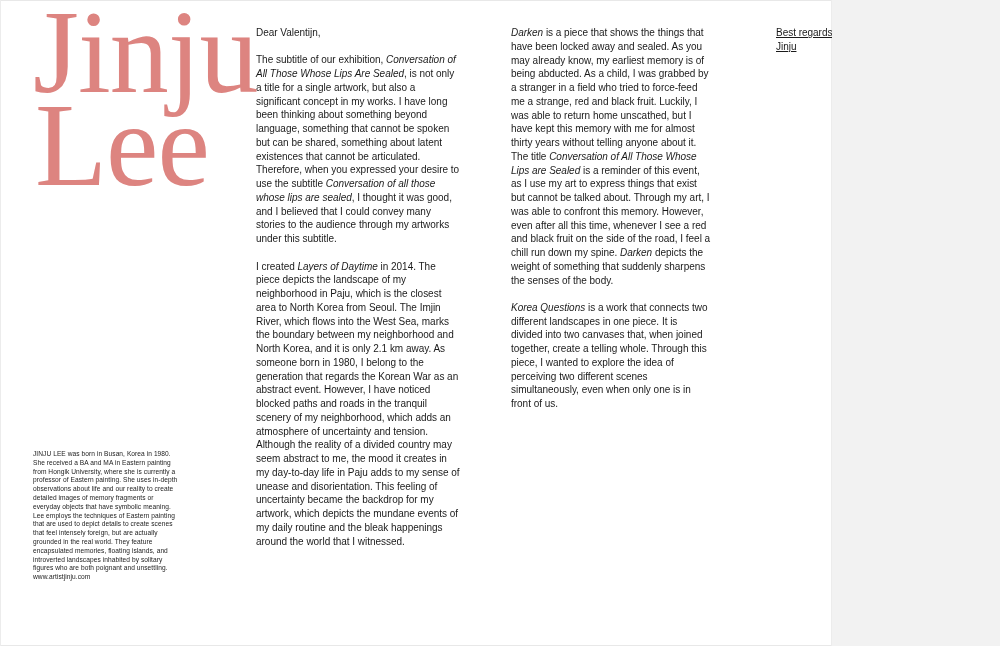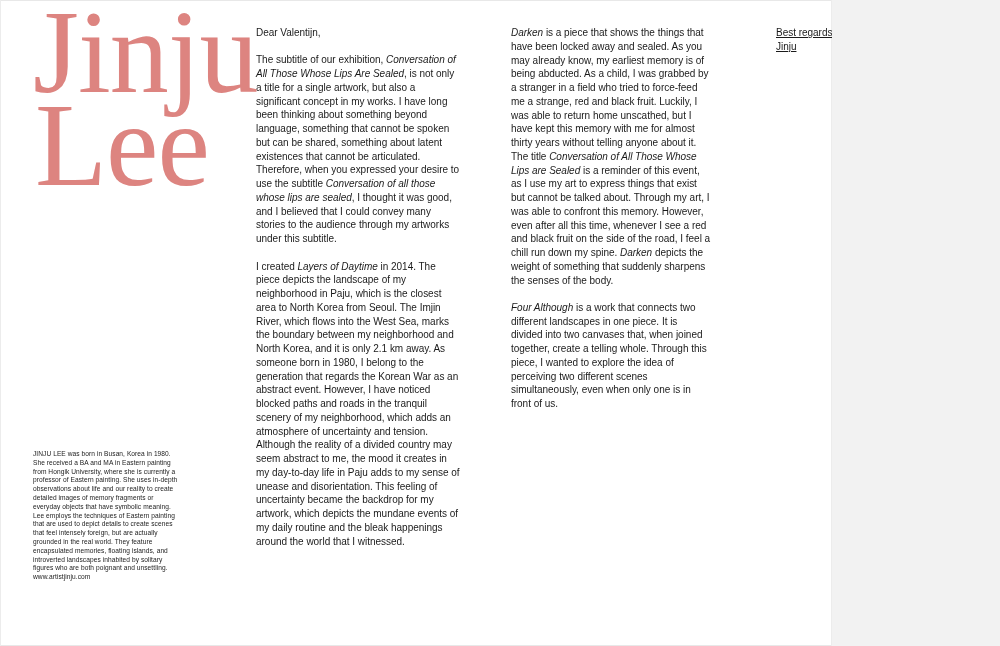--- a/index.html
+++ b/index.html
@@ -132,21 +132,21 @@
     <p>
       <span>I created </span><i>Layers of Daytime</i><span> in 2014. The piece depicts the landscape of my neighborhood in Paju, which is the closest area to North Korea from Seoul. The Imjin River, which flows into the West Sea, marks the boundary between my neighborhood and North Korea, and it is only 2.1 km away. As someone born in 1980, I belong to the generation that regards the Korean War as an abstract event. However, I have noticed blocked paths and roads in the tranquil scenery of my neighborhood, which adds an atmosphere of uncertainty and tension. Although the reality of a divided country may seem abstract to me, the mood it creates in my day-to-day life in Paju adds to my sense of unease and disorientation. This feeling of uncertainty became the backdrop for my artwork, which depicts the mundane events of my daily routine and the bleak happenings around the world that I witnessed.</span>
     </p>
   </div>
 
   <div class="col col-2">
     <p>
       <i>Darken</i><span> is a piece that shows the things that have been locked away and sealed. As you may already know, my earliest memory is of being abducted. As a child, I was grabbed by a stranger in a field who tried to force-feed me a strange, red and black fruit. Luckily, I was able to return home unscathed, but I have kept this memory with me for almost thirty years without telling anyone about it. The title </span><i>Conversation of All Those Whose Lips are Sealed</i><span> is a reminder of this event, as I use my art to express things that exist but cannot be talked about. Through my art, I was able to confront this memory. However, even after all this time, whenever I see a red and black fruit on the side of the road, I feel a chill run down my spine. </span><i>Darken</i><span> depicts the weight of something that suddenly sharpens the senses of the body.</span>
     </p>
     <p>
-      <i>Four Although</i><span> is a work that connects two different landscapes in one piece. It is divided into two canvases that, when joined together, create a telling whole. Through this piece, I wanted to explore the idea of perceiving two different scenes simultaneously, even when only one is in front of us.</span>
+      <i>Korea Questions</i><span> is a work that connects two different landscapes in one piece. It is divided into two canvases that, when joined together, create a telling whole. Through this piece, I wanted to explore the idea of perceiving two different scenes simultaneously, even when only one is in front of us.</span>
     </p>
   </div>
 
   <div class="col col-3">
     <p>
       <span>Best regards,</span><br>
       <span>Jinju</span>
     </p>
   </div>
 

